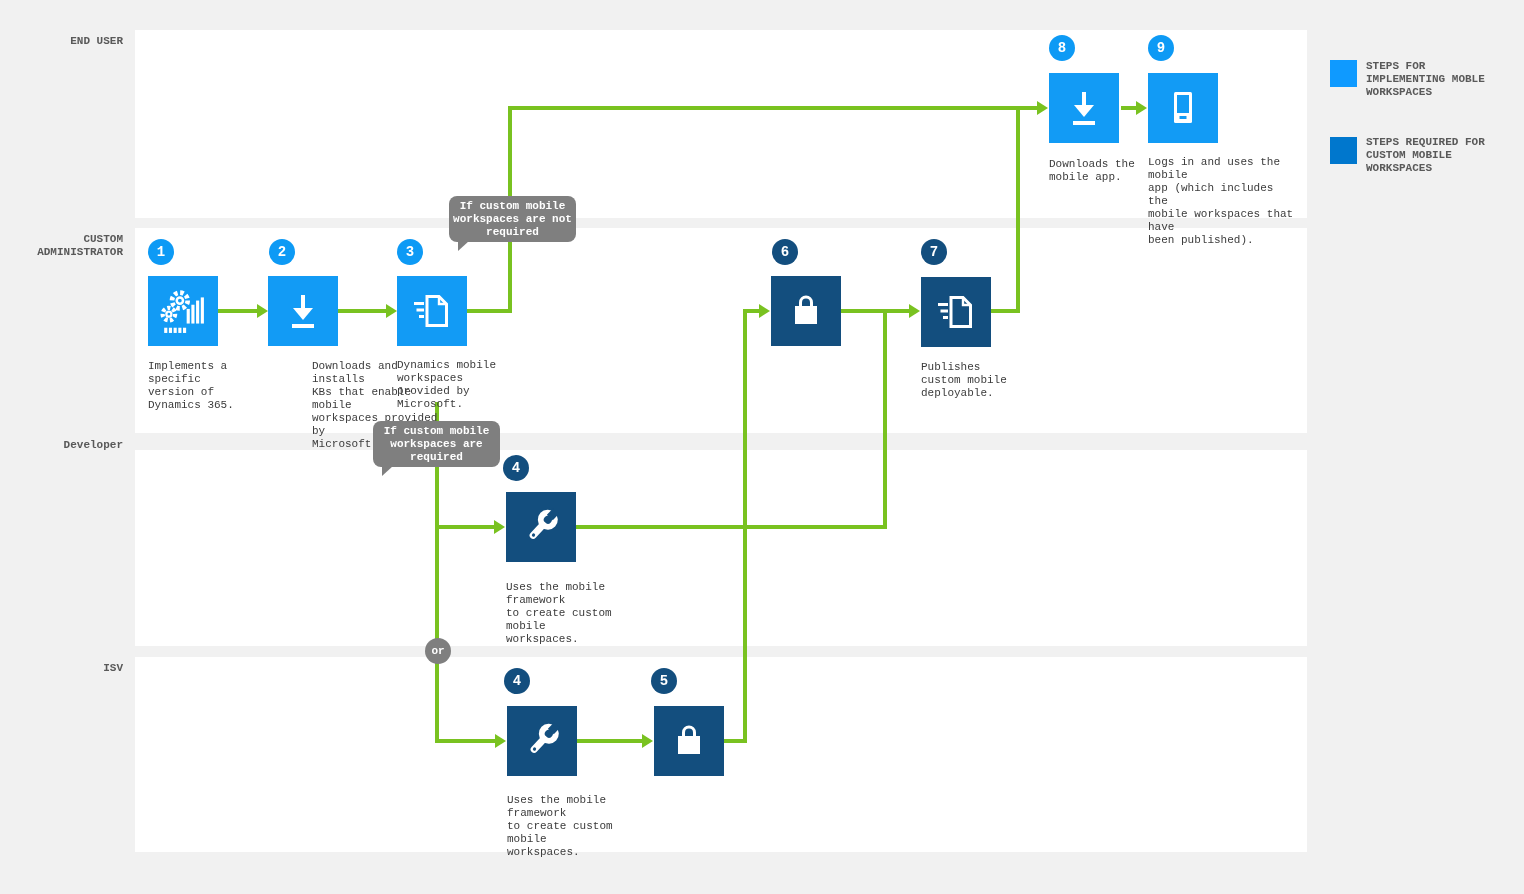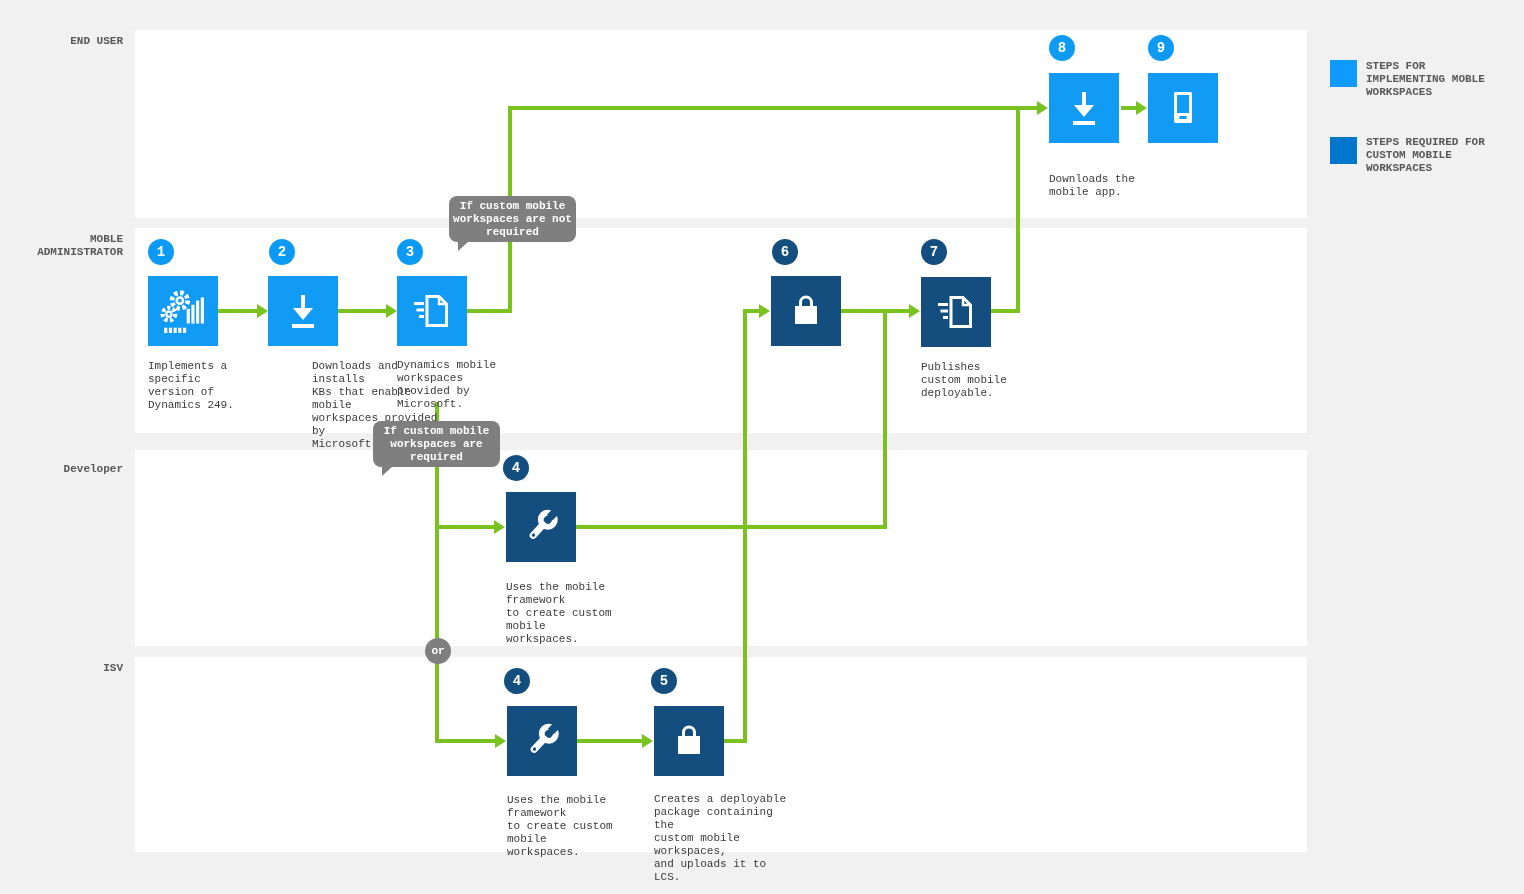--- a/index.html
+++ b/index.html
@@ -35,23 +35,23 @@
 <body>
 
 <div class="canvas">
 
   <div class="lane" style="top:30px;height:188px;"></div>
   <div class="lane" style="top:228px;height:205px;"></div>
   <div class="lane" style="top:450px;height:196px;"></div>
   <div class="lane" style="top:657px;height:195px;"></div>
 
   <div class="lane-label" style="top:35px;">END USER</div>
-  <div class="lane-label" style="top:233px;">MOBLE
+  <div class="lane-label" style="top:233px;">CUSTOM
 ADMINISTRATOR</div>
-  <div class="lane-label" style="top:463px;">Developer</div>
+  <div class="lane-label" style="top:439px;">Developer</div>
   <div class="lane-label" style="top:662px;">ISV</div>
 
   <div class="seg" style="left:218px;top:309px;width:40px;height:4px;"></div>
   <div class="arrow-r" style="left:257px;top:304px;"></div>
   <div class="seg" style="left:338px;top:309px;width:49px;height:4px;"></div>
   <div class="arrow-r" style="left:386px;top:304px;"></div>
 
   <div class="seg" style="left:465px;top:309px;width:47px;height:4px;"></div>
   <div class="seg" style="left:508px;top:106px;width:4px;height:207px;"></div>
   <div class="seg" style="left:508px;top:106px;width:531px;height:4px;"></div>
@@ -105,21 +105,21 @@
         <rect x="4" y="38" width="3" height="5" fill="#fff"></rect>
           <rect x="8.5" y="38" width="3" height="5" fill="#fff"></rect>
         <rect x="13" y="38" width="3" height="5" fill="#fff"></rect>
           <rect x="17.5" y="38" width="3" height="5" fill="#fff"></rect>
         <rect x="22" y="38" width="3" height="5" fill="#fff"></rect>
       </svg>
     </span>
   </div>
   <div class="stept" style="left:148px;top:360px;width:125px;">Implements a specific
 version of
-Dynamics 249.</div>
+Dynamics 365.</div>
 
   <div class="numc numc-light" style="left:269px;top:239px;">2</div>
   <div class="sq sq-light" style="left:268px;top:276px;">
     <span>
       <svg width="44" height="44" viewBox="0 0 44 44">
         <rect x="20" y="6" width="4" height="15" fill="#fff"></rect>
         <path d="M12 19 L32 19 L22 31 Z" fill="#fff"></path>
         <rect x="11" y="35" width="22" height="4" fill="#fff"></rect>
       </svg>
     </span>
@@ -181,24 +181,20 @@
 
   <div class="numc numc-dark" style="left:651px;top:668px;">5</div>
   <div class="sq sq-dark" style="left:654px;top:706px;">
     <span>
       <svg width="44" height="44" viewBox="0 0 44 44">
         <path d="M16.5 20 V13.5 A5.5 5.5 0 0 1 27.5 13.5 V20" fill="none" stroke="#fff" stroke-width="3"></path>
         <rect x="11" y="17" width="22" height="18" fill="#fff"></rect>
       </svg>
     </span>
   </div>
-  <div class="stept" style="left:654px;top:793px;width:140px;">Creates a deployable
-package containing the
-custom mobile workspaces,
-and uploads it to LCS.</div>
 
   <div class="numc numc-dark" style="left:772px;top:239px;">6</div>
   <div class="sq sq-dark" style="left:771px;top:276px;">
     <span>
       <svg width="44" height="44" viewBox="0 0 44 44">
         <path d="M16.5 20 V13.5 A5.5 5.5 0 0 1 27.5 13.5 V20" fill="none" stroke="#fff" stroke-width="3"></path>
         <rect x="11" y="17" width="22" height="18" fill="#fff"></rect>
       </svg>
     </span>
   </div>
@@ -222,33 +218,37 @@
   <div class="numc numc-light" style="left:1049px;top:35px;">8</div>
   <div class="sq sq-light" style="left:1049px;top:73px;">
     <span>
       <svg width="44" height="44" viewBox="0 0 44 44">
         <rect x="20" y="6" width="4" height="15" fill="#fff"></rect>
         <path d="M12 19 L32 19 L22 31 Z" fill="#fff"></path>
         <rect x="11" y="35" width="22" height="4" fill="#fff"></rect>
       </svg>
     </span>
   </div>
-  <div class="stept" style="left:1049px;top:158px;width:95px;margin-top:15px;">Downloads the
+  <div class="stept" style="left:1049px;top:158px;width:95px;">Downloads the
 mobile app.</div>
 
   <div class="numc numc-light" style="left:1148px;top:35px;">9</div>
   <div class="sq sq-light" style="left:1148px;top:73px;">
     <span>
       <svg width="44" height="44" viewBox="0 0 44 44">
         <rect x="13" y="6" width="18" height="31" rx="1.5" fill="#fff"></rect>
         <rect x="16" y="9" width="12" height="18" fill="#129BF5"></rect>
         <rect x="18.5" y="30" width="7" height="3" fill="#129BF5"></rect>
       </svg>
     </span>
   </div>
+  <div class="stept" style="left:1148px;top:156px;width:150px;">Logs in and uses the mobile
+app (which includes the
+mobile workspaces that have
+been published).</div>
 
   <div class="lgsw" style="left: 1330px; top: 60px; background: rgb(15, 154, 255);"></div>
   <div class="lgtx" style="left:1366px;top:60px;">STEPS FOR
 IMPLEMENTING MOBLE
 WORKSPACES</div>
   <div class="lgsw" style="left: 1330px; top: 137px; background: rgb(0, 119, 205);"></div>
   <div class="lgtx" style="left:1366px;top:136px;">STEPS REQUIRED FOR
 CUSTOM MOBILE
 WORKSPACES</div>
 

